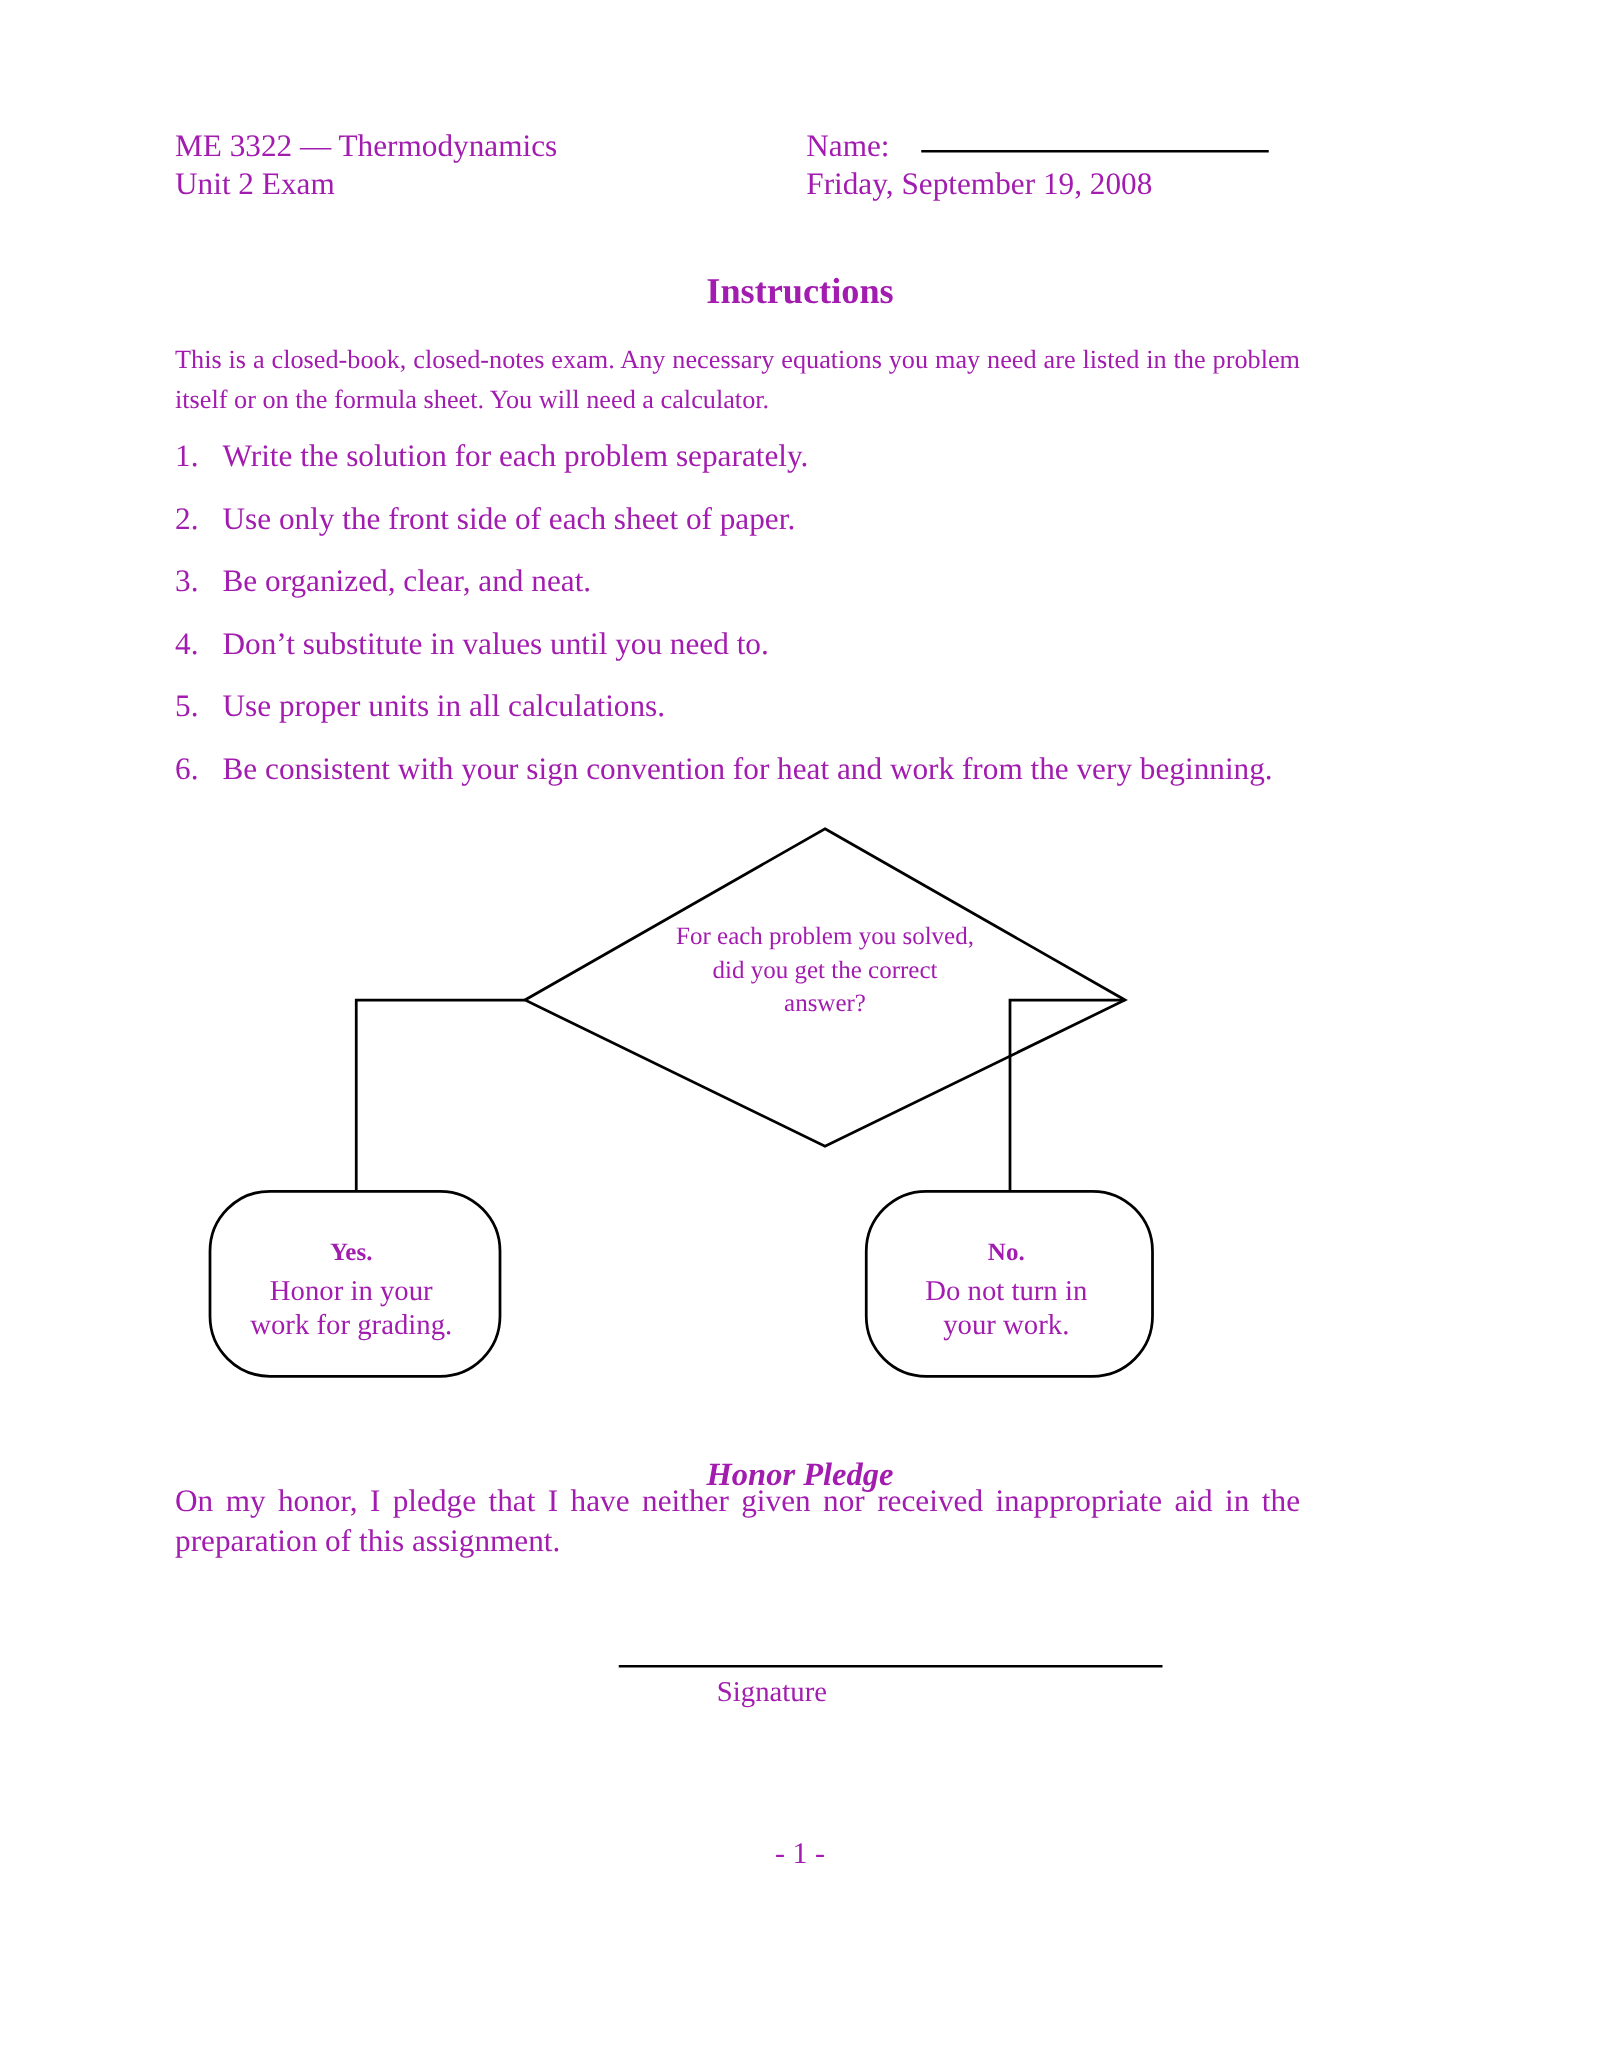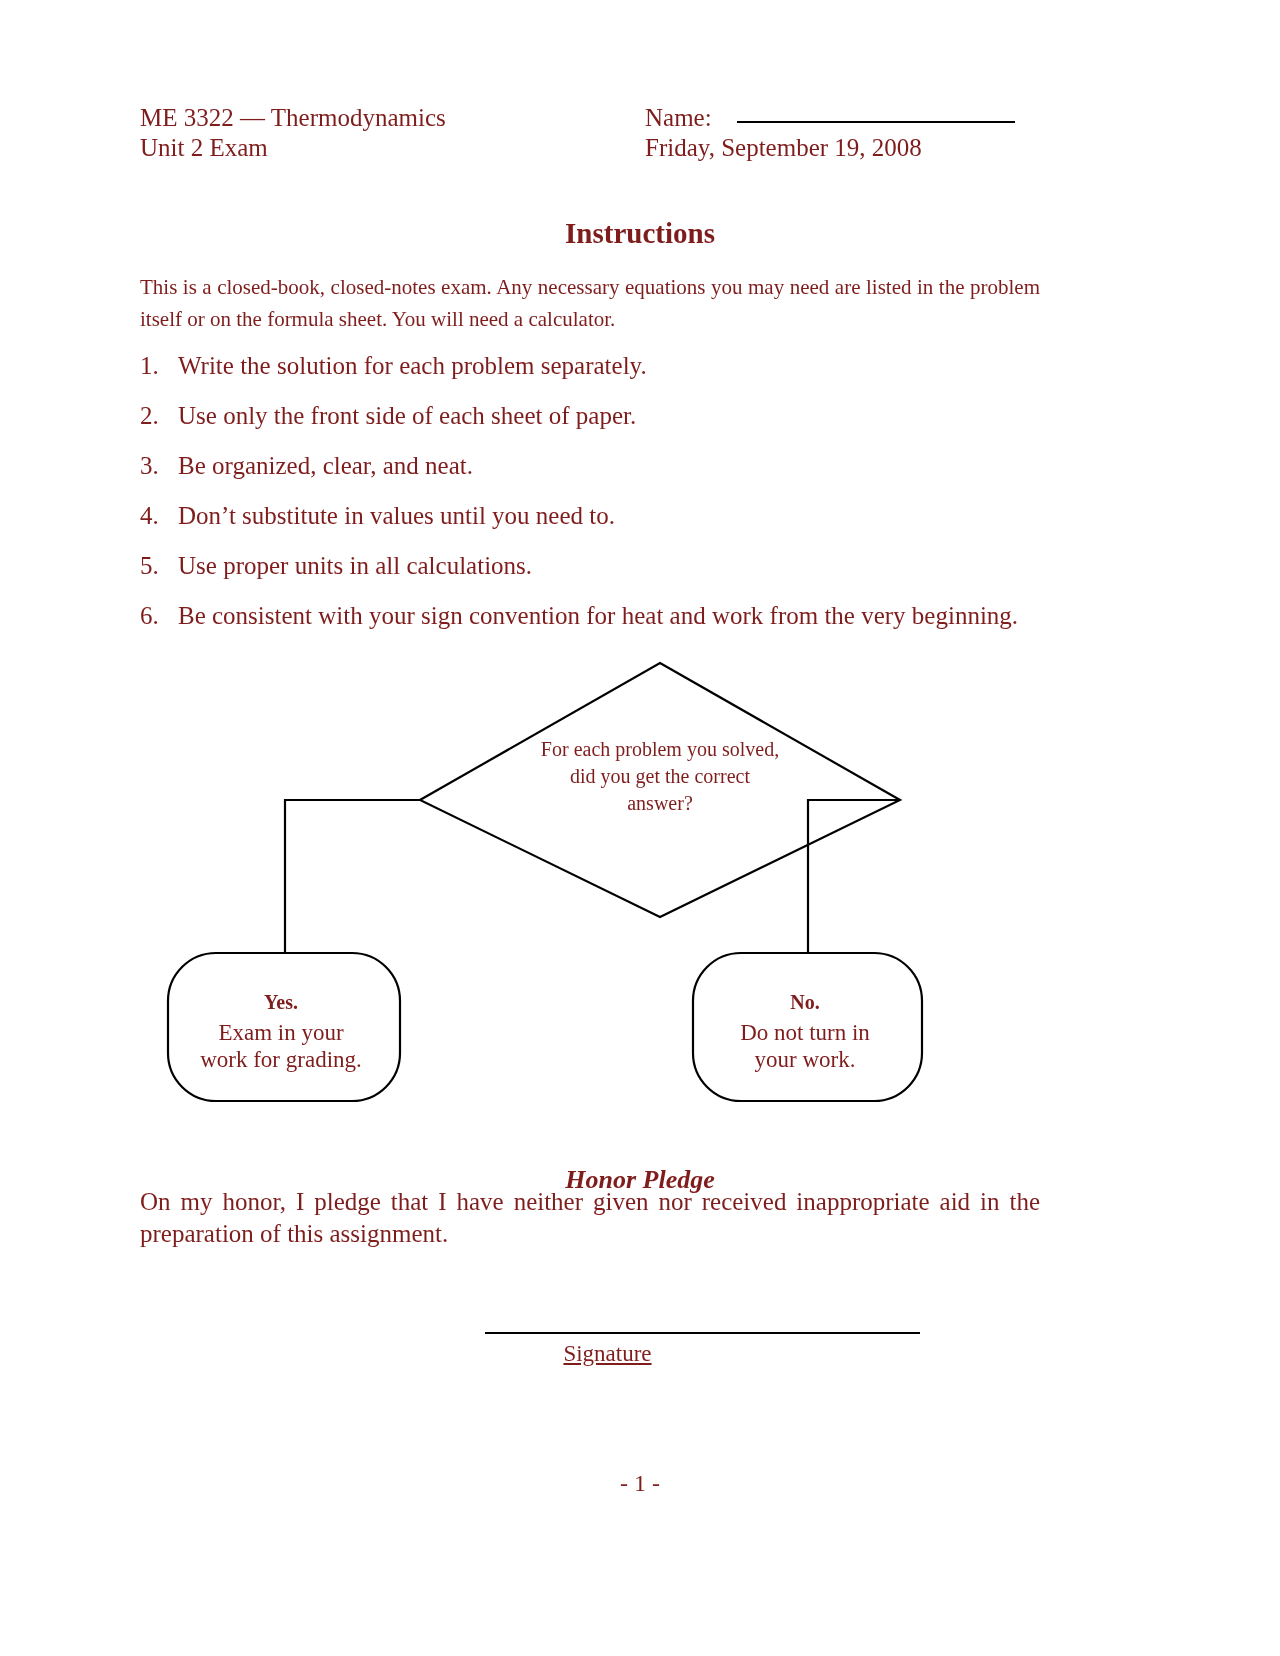--- a/index.html
+++ b/index.html
@@ -7,21 +7,21 @@
     padding: 0;
     background: #ffffff;
   }
   .page {
     position: relative;
     width: 1280px;
     height: 1656px;
     background: #ffffff;
     margin: 0 auto;
     font-family: "Liberation Serif", "DejaVu Serif", serif;
-    color: #7f1d1d;
+    color: #a21caf;
     overflow: hidden;
   }
 
   
   .header {
     position: absolute;
     left: 140px;
     top: 103px;
     width: 905px;
     display: flex;
@@ -139,24 +139,23 @@
     top: 1186px;
     width: 900px;
     font-size: 25px;
     line-height: 32px;
     text-align: justify;
   }
 
   
   .signature-block {
     position: absolute;
-    left: 485px;
+    left: 495px;
     top: 1332px;
     width: 440px;
-    text-decoration: underline;
   }
   .sig-rule {
     width: 435px;
     border-bottom: 2px solid #000;
   }
   .sig-label {
     text-align: center;
     font-size: 23px;
     margin-top: 7px;
     width: 245px;
@@ -232,21 +231,21 @@
 
       <rect x="28" y="298" width="232" height="148" rx="48" ry="48" fill="none" stroke="#000" stroke-width="2.2"></rect>
 
       <rect x="553" y="298" width="229" height="148" rx="48" ry="48" fill="none" stroke="#000" stroke-width="2.2"></rect>
     </svg>
 
     <div class="diamond-text">For each problem you solved, did you get the correct answer?</div>
 
     <div class="node-text" id="yes-node-text">
       <span class="node-head">Yes.</span>
-      <span>Exam in your</span><br>
+      <span>Honor in your</span><br>
       <span>work for grading.</span>
     </div>
 
     <div class="node-text" id="no-node-text">
       <span class="node-head">No.</span>
       <span>Do not turn in</span><br>
       <span>your work.</span>
     </div>
   </div>
 

